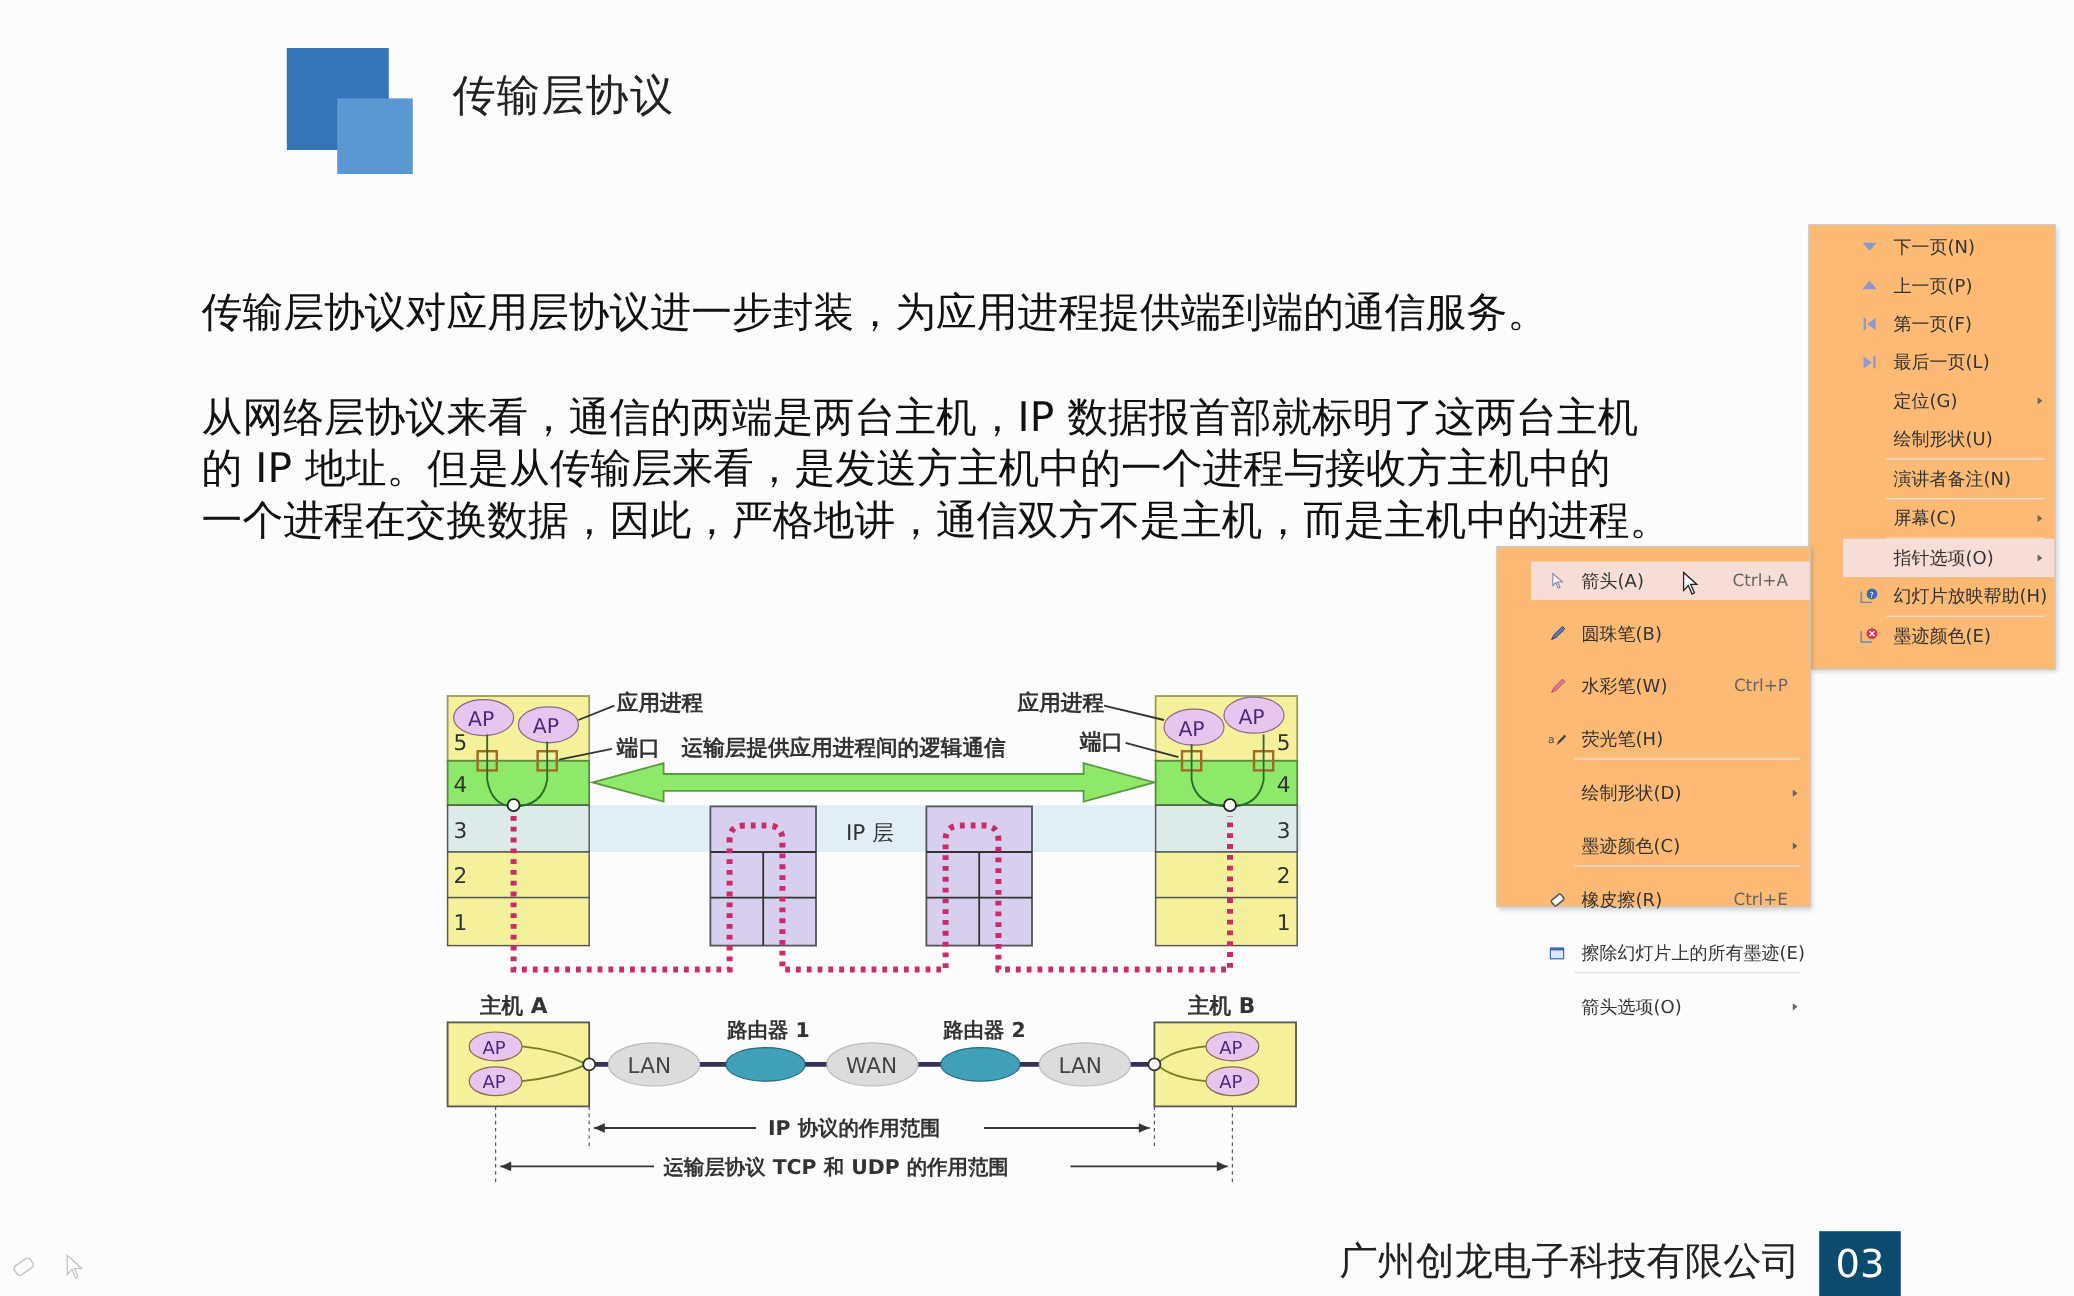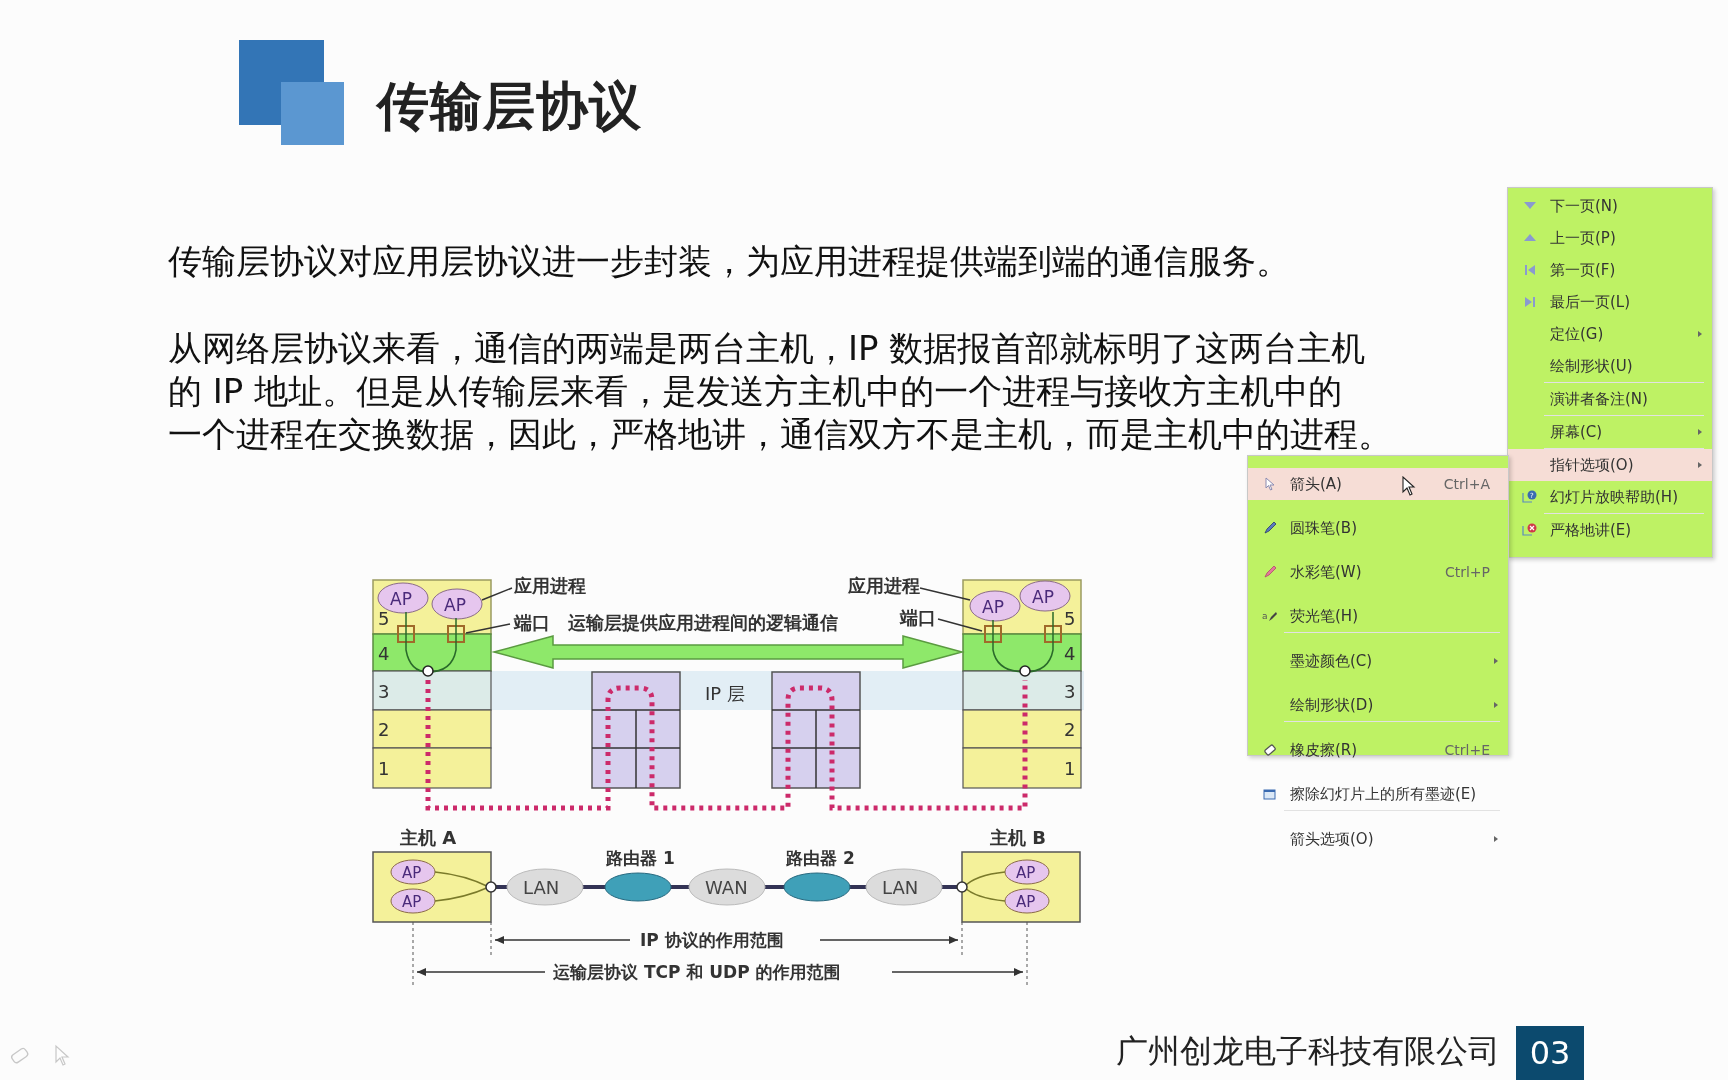--- a/index.html
+++ b/index.html
@@ -1,36 +1,36 @@
 <!DOCTYPE html>
 <html><head>
   <meta charset="utf-8">
   <style>
     * { box-sizing: border-box; margin: 0; padding: 0; }
     html, body { width: 1728px; height: 1080px; overflow: hidden; background: #fcfcfc; }
     body { position: relative; font-family: "DejaVu Sans", "Liberation Sans", sans-serif; color: #111; }
 
     .sq-big { position: absolute; left: 239px; top: 40px; width: 85px; height: 85px; background: #3375b6; }
     .sq-small { position: absolute; left: 281px; top: 82px; width: 63px; height: 63px; background: #5b97d1; }
-    .slide-title { position: absolute; left: 377px; top: 72px; font-size: 52px; font-weight: bold; color: #222; letter-spacing: 1px; white-space: nowrap; }
+    .slide-title { position: absolute; left: 377px; top: 56px; font-size: 36px; font-weight: normal; color: #222; letter-spacing: 1px; white-space: nowrap; }
 
     .para { position: absolute; left: 168px; font-size: 34px; color: #111; white-space: nowrap; line-height: 43px; }
     .para1 { top: 240px; }
     .para2 { top: 327px; }
 
     .diagram { position: absolute; left: 360px; top: 560px; width: 740px; height: 440px; }
 
     .footer-company { position: absolute; left: 1116px; top: 1030px; font-size: 32px; color: #222; white-space: nowrap; text-align: right; }
     .footer-page { position: absolute; left: 1516px; top: 1026px; width: 68px; height: 54px; background: #0c4a6e; color: #fff; font-size: 32px; text-align: center; line-height: 54px; }
 
     .bottom-tools { position: absolute; left: 8px; top: 1045px; display: flex; gap: 16px; }
     .bottom-tools .tool { width: 26px; height: 26px; display: flex; align-items: center; justify-content: center; opacity: 0.45; }
 
     
-    .menu { position: absolute; background: #bef264; border: 1px solid #c8c8c8; box-shadow: 2px 2px 4px rgba(0,0,0,0.18); font-size: 15px; color: #333; }
+    .menu { position: absolute; background: #fdba74; border: 1px solid #c8c8c8; box-shadow: 2px 2px 4px rgba(0,0,0,0.18); font-size: 15px; color: #333; padding-left: 28px; }
     .main-menu { left: 1507px; top: 187px; width: 206px; height: 371px; padding-top: 2px; }
     .sub-menu { left: 1247px; top: 455px; width: 262px; height: 301px; }
     .mi { position: relative; height: 32px; display: flex; align-items: center; padding-left: 42px; white-space: nowrap; }
     .mi.hl { background: #f6ddd6; }
     .mi .ic { position: absolute; left: 14px; top: 8px; width: 16px; height: 16px; display: flex; align-items: center; justify-content: center; }
     .mi .sc { position: absolute; right: 18px; color: #666; font-size: 14px; }
     .mi .arr { position: absolute; right: 10px; top: 13px; width: 0; height: 0; border-top: 3.5px solid transparent; border-bottom: 3.5px solid transparent; border-left: 4px solid #666; }
     .sep { height: 1px; background: #e2e2e2; margin: 0 8px 0 36px; }
     .sub-menu .mi { padding-left: 42px; margin-top: 12px; }
   </style>
@@ -255,21 +255,21 @@
   </div>
   <div class="sep"></div>
   <div class="mi">
     <span class="ic">
         <svg width="16" height="14">
           <path d="M1 3 L1 12 L10 12" fill="none" stroke="#5a8ac0" stroke-width="1.2"></path>
           <circle cx="10" cy="5" r="4.5" fill="#d03a4a"></circle>
           <path d="M8 3 L12 7 M12 3 L8 7" stroke="#fff" stroke-width="1.2"></path>
         </svg>
       </span>
-    <span>严格地讲(E)</span>
+    <span>墨迹颜色(E)</span>
   </div>
 </div>
 
 <div class="menu sub-menu">
   <div class="mi hl">
     <span class="ic">
         <svg width="10" height="14">
           <path d="M1 1 L1 11 L3.5 8.5 L5.5 13 L7 12.3 L5 8 L9 8 Z" fill="#fff" stroke="#8a8ab0"></path>
         </svg>
       </span>
@@ -297,25 +297,25 @@
     <span class="ic">
         <svg width="16" height="14">
           <text x="0" y="10" font-size="9" fill="#555">a</text>
           <path d="M7 12 L9 8 L14 3 L15 5 L10 10 Z" fill="#444"></path>
         </svg>
       </span>
     <span>荧光笔(H)</span>
   </div>
   <div class="sep"></div>
   <div class="mi">
+    <span>绘制形状(D)</span>
+    <span class="arr"></span>
+  </div>
+  <div class="mi">
     <span>墨迹颜色(C)</span>
-    <span class="arr"></span>
-  </div>
-  <div class="mi">
-    <span>绘制形状(D)</span>
     <span class="arr"></span>
   </div>
   <div class="sep"></div>
   <div class="mi">
     <span class="ic">
         <svg width="14" height="14">
           <rect x="2" y="4" width="10" height="6" rx="1.5" transform="rotate(-40 7 7)" fill="#fff" stroke="#555" stroke-width="1.3"></rect>
         </svg>
       </span>
     <span>橡皮擦(R)</span>

